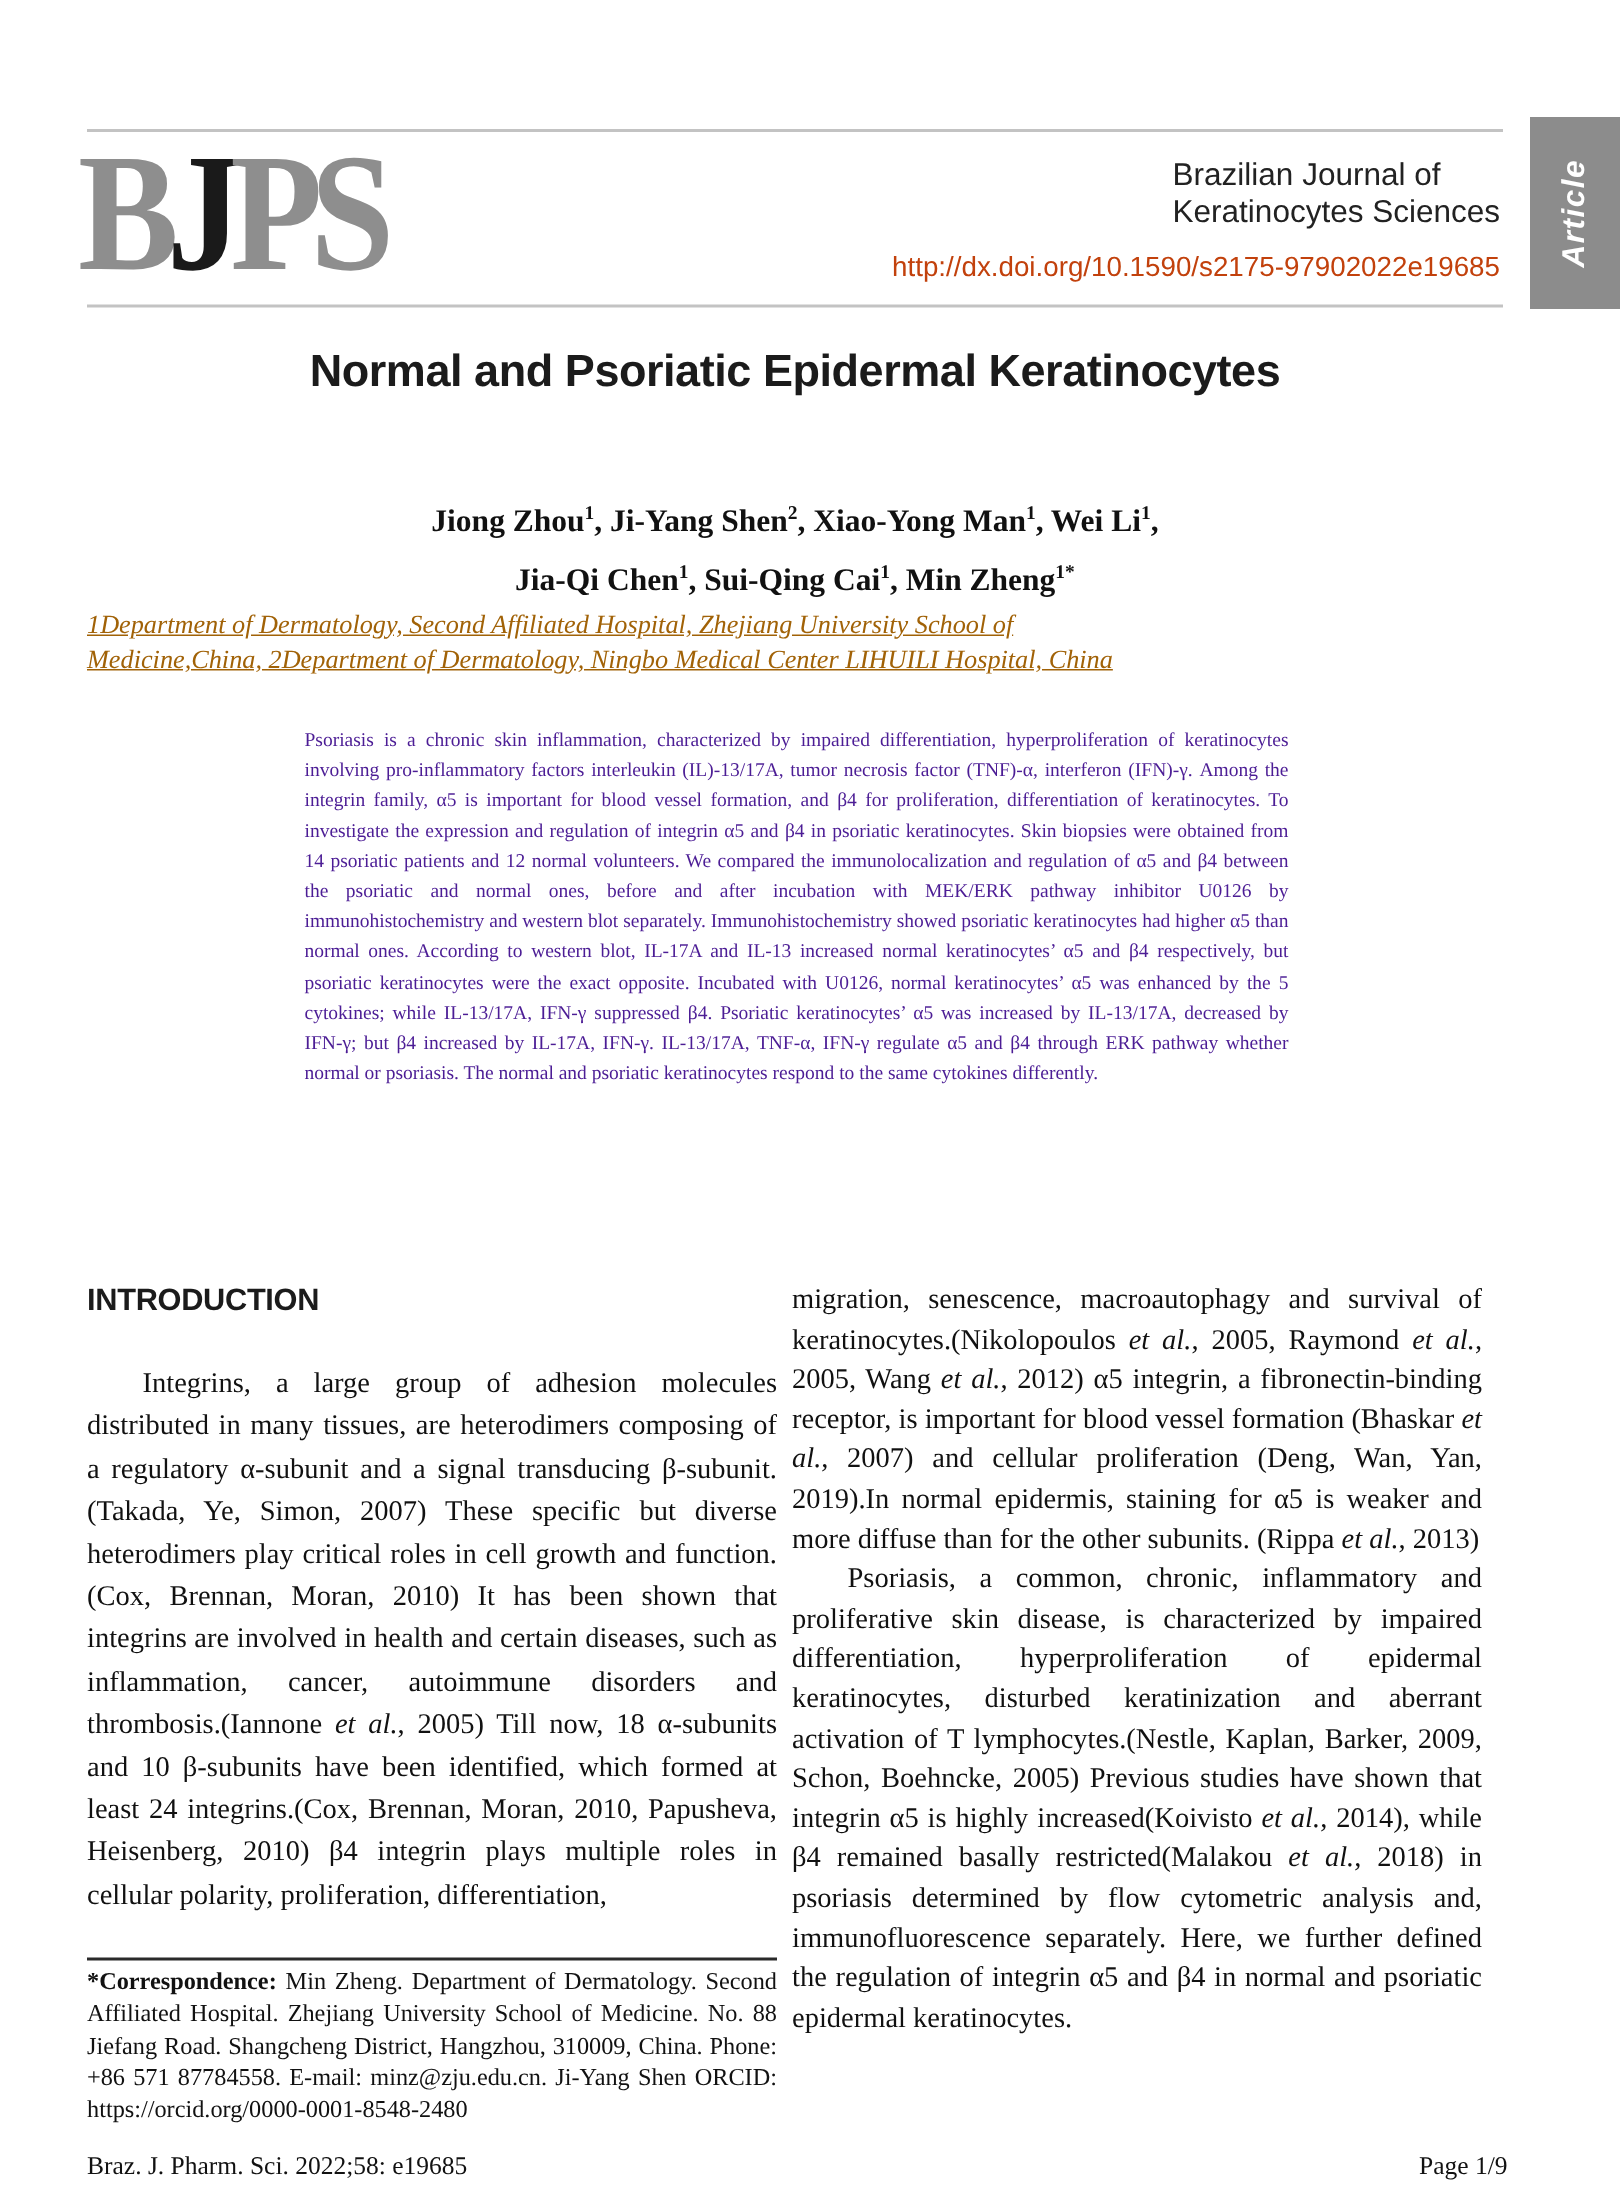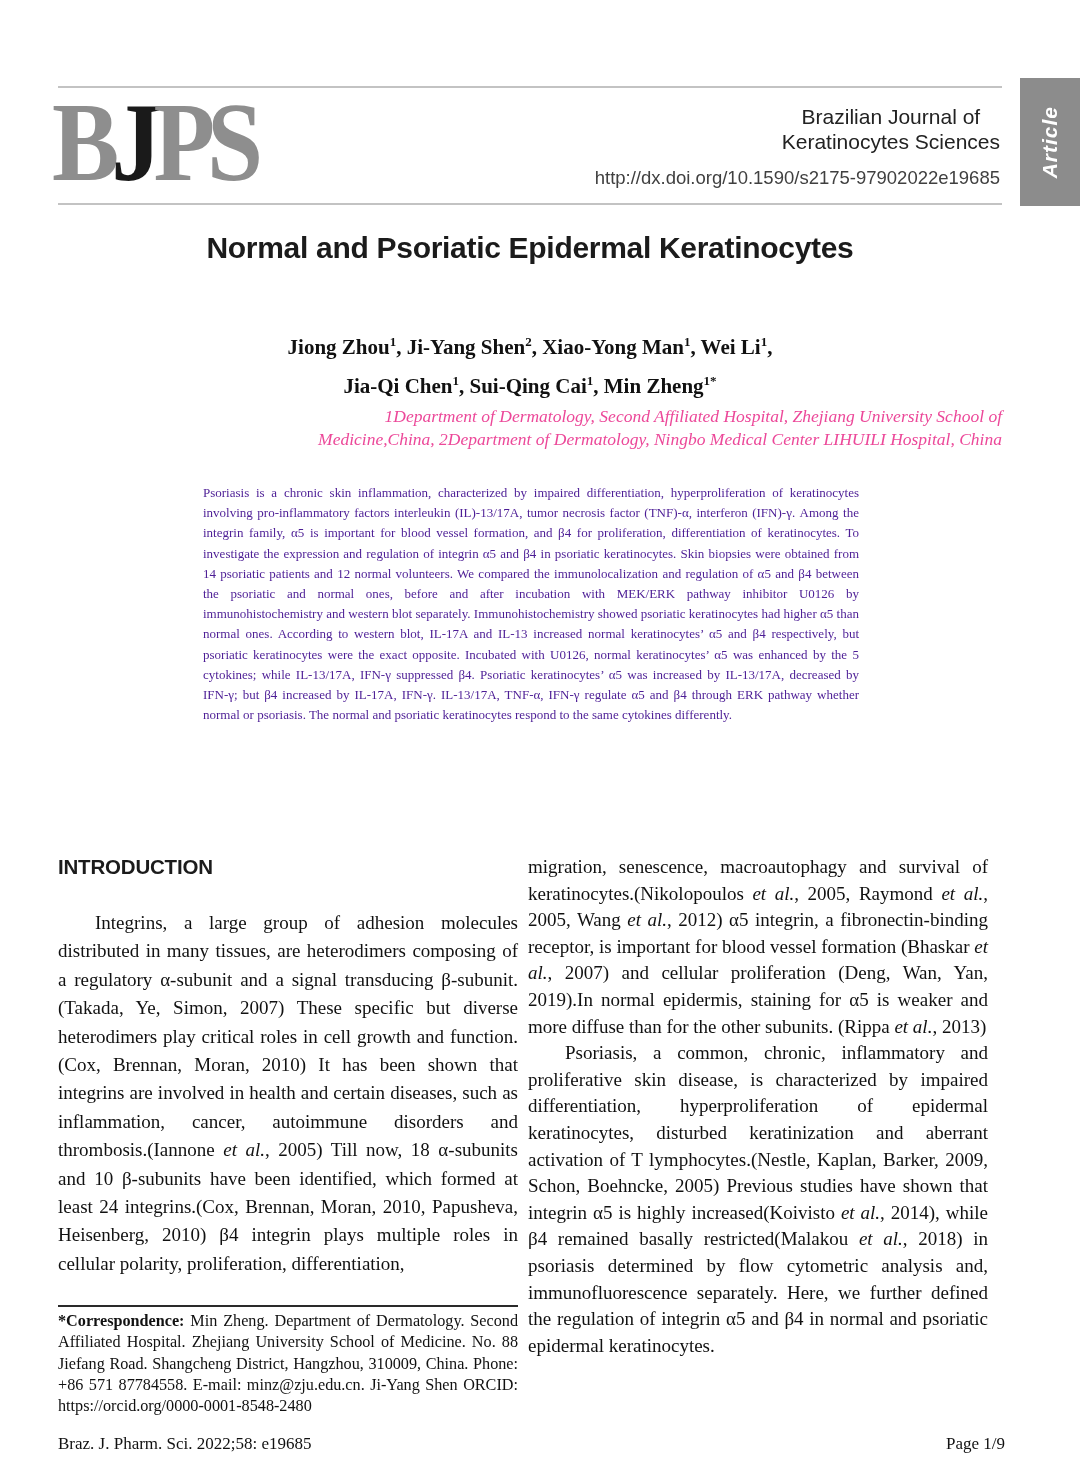--- a/index.html
+++ b/index.html
@@ -9,41 +9,41 @@
   
   .rule { position:absolute; left:58px; width:944px; height:2px; background:#c3c3c3; }
   .rule-top { top:50px; }
   .rule-mid { top:167px; }
 
   .logo { position:absolute; left:52px; top:48px;
           font-family:"Liberation Serif", serif; font-weight:bold;
           font-size:112px; line-height:1.05; letter-spacing:-9px;
           transform:scaleX(0.90); transform-origin:left top; white-space:nowrap; }
 
-  .journal { position:absolute; right:80px; top:68px; text-align:center;
+  .journal { position:absolute; right:80px; top:68px; text-align:left;
              font-family:"Liberation Sans", sans-serif; font-size:21px; line-height:25px; color:#222; }
   .doi { position:absolute; right:80px; top:131px;
-         font-family:"Liberation Sans", sans-serif; font-size:18.5px; color:#404040;
+         font-family:"Liberation Sans", sans-serif; font-size:18.5px; color:#c2410c;
          text-decoration:none; cursor:pointer; }
 
   .article-tab { position:absolute; left:1020px; top:42px; width:60px; height:128px;
                  display:flex; align-items:center; justify-content:center; }
   .article-tab-text { writing-mode:vertical-rl; transform:rotate(180deg);
                       color:#fff; font-family:"Liberation Sans", sans-serif;
                       font-weight:bold; font-style:italic; font-size:21px; letter-spacing:1px; }
 
   
   .title { position:absolute; left:58px; top:192px; width:944px; margin:0;
            text-align:center; font-family:"Liberation Sans", sans-serif; font-weight:700;
            font-size:30px; line-height:39px; color:#1b1b1b; letter-spacing:-0.3px; }
   .authors { position:absolute; left:58px; top:289px; width:944px; text-align:center;
              font-weight:bold; font-size:21px; line-height:33px; color:#111; }
   .authors sup { font-size:13px; font-weight:bold; }
-  .affils { position:absolute; left:58px; top:369px; width:944px; text-align:right;
-            font-style:italic; font-size:17.5px; line-height:23px; color:#ec4899; }
+  .affils { position:absolute; left:58px; top:369px; width:944px; text-align:left;
+            font-style:italic; font-size:17.5px; line-height:23px; color:#a16207;text-decoration:underline; }
 
   
   .abstract { position:absolute; left:203px; top:447px; width:656px; margin:0;
               font-size:13px; line-height:20.2px; text-align:justify; color:#4c1d95; }
 
   
   .columns { position:absolute; left:58px; top:818px; width:947px;
              display:grid; grid-template-columns:460px 460px; column-gap:10px; }
   h2.section { font-family:"Liberation Sans", sans-serif; font-size:20.5px; font-weight:700;
                color:#1b1b1b; margin:0 0 30px 0; letter-spacing:-0.2px; line-height:25px; }

